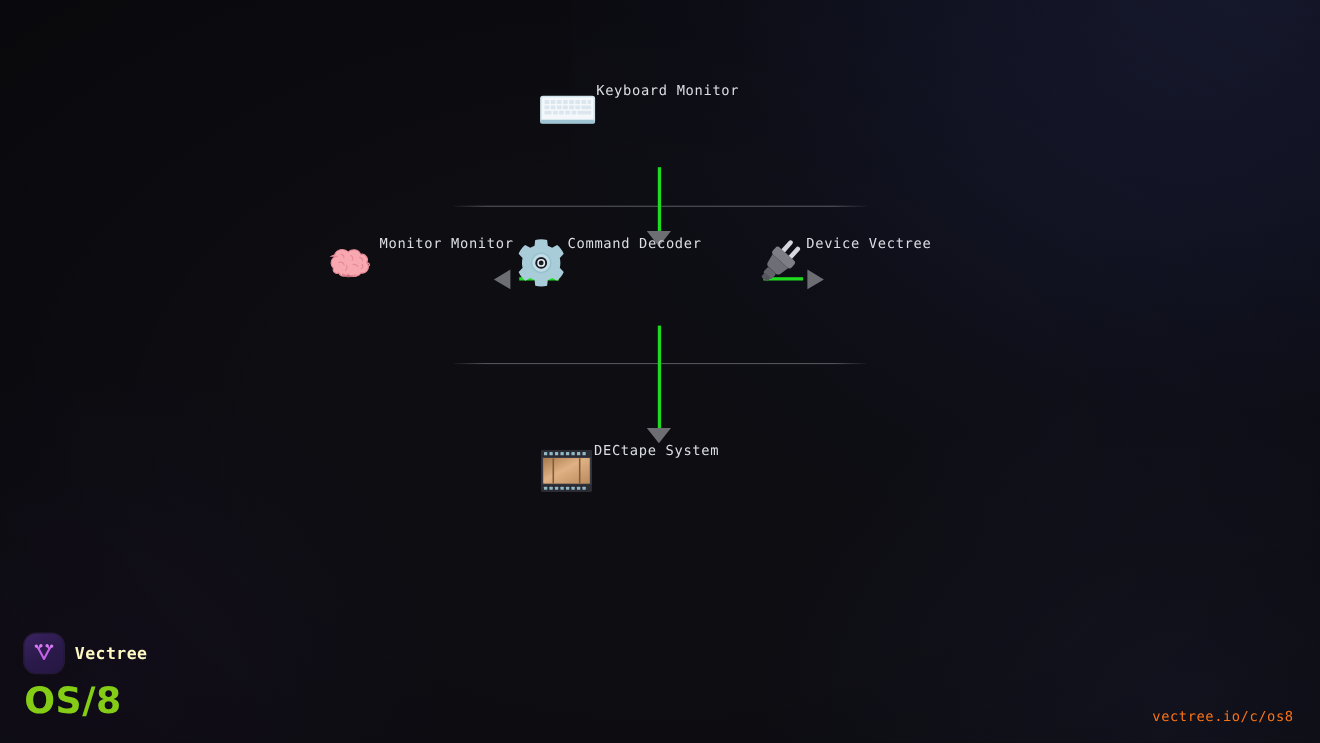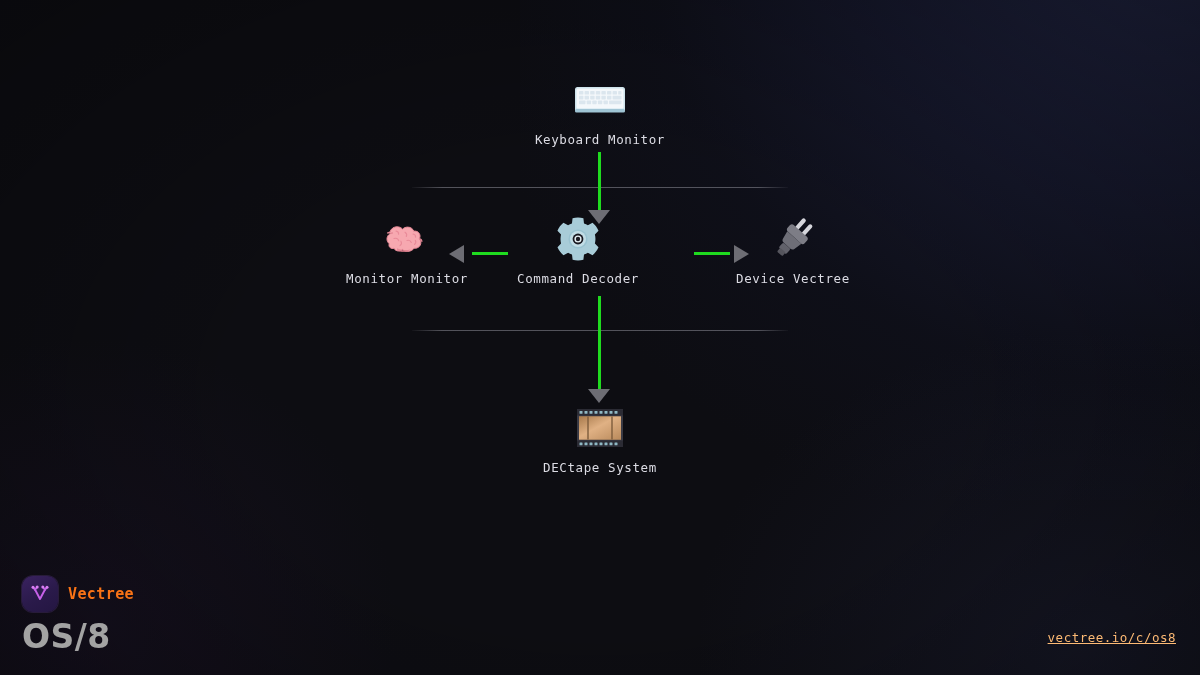--- a/index.html
+++ b/index.html
@@ -112,22 +112,20 @@
     border-top: 9px solid transparent;
     border-bottom: 9px solid transparent;
   }
   #harrow-left  { left: 449px; border-right: 15px solid #6d6d74; }
   #harrow-right { left: 734px; border-left: 15px solid #6d6d74; }
 
   
   .node {
     position: absolute;
     display: flex;
-    flex-direction: column;
-    align-items: center;
     width: 220px;
   }
   .node-icon {
     height: 52px;
     display: flex;
     align-items: center;
     justify-content: center;
     margin-bottom: 6px;
   }
   .node-label {
@@ -161,41 +159,40 @@
     width: 36px; height: 36px;
     border-radius: 11px;
     background: linear-gradient(150deg, #3a2260 0%, #2a1a4a 55%, #241642 100%);
     display: flex; align-items: center; justify-content: center;
     box-shadow: 0 0 0 1px rgba(150,100,220,0.18);
   }
   #brand-name {
     font-size: 15px;
     font-weight: bold;
     letter-spacing: 0.4px;
-    color: #f97316;
+    color: #fef9c3;
     font-family: "DejaVu Sans Mono", "Liberation Mono", monospace;
   }
   #brand-title {
     font-size: 33px;
     font-weight: bold;
     letter-spacing: 0.5px;
-    color: #a3a3a3;
+    color: #84cc16;
     font-family: "DejaVu Sans", "Liberation Sans", sans-serif;
     line-height: 1.05;
   }
   #footer-url {
     position: absolute;
     right: 24px;
-    bottom: 30px;
+    bottom: 17px;
     font-size: 12.5px;
     letter-spacing: 0.5px;
-    color: #fdba74;
+    color: #f97316;
     font-family: "DejaVu Sans Mono", "Liberation Mono", monospace;
     z-index: 3;
-    text-decoration: underline;
   }
 </style>
 </head>
 <body>
 
 <div id="bg-glow-tr"></div>
 <div id="bg-glow-br"></div>
 <div id="bg-glow-bl"></div>
 <div id="bg-vignette"></div>
 

